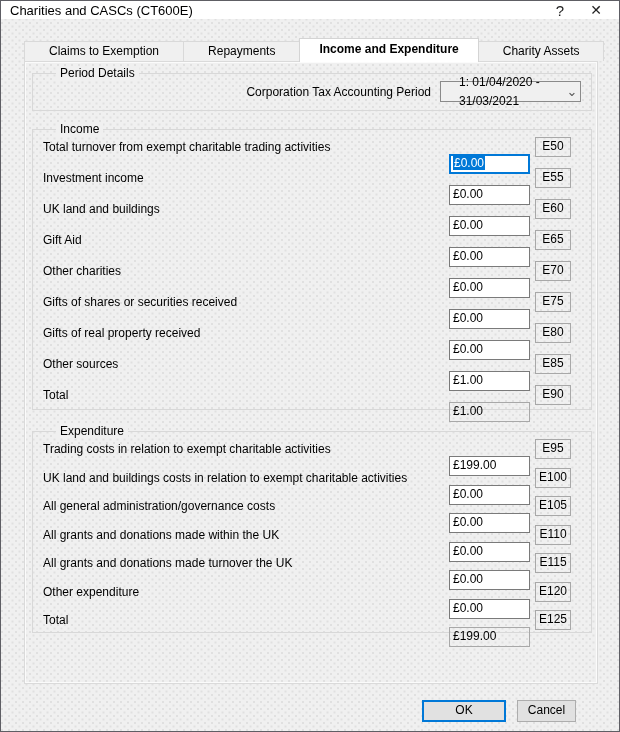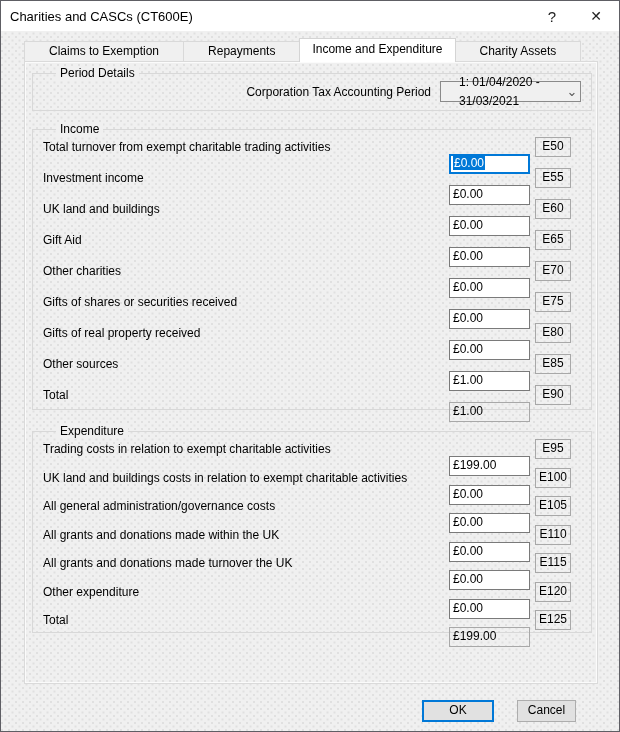--- a/index.html
+++ b/index.html
@@ -14,22 +14,22 @@
     border:1px solid #5e5e64;
     background-color:#f0f0f0;
     background-image:
       radial-gradient(circle at 1px 1px, #e0e0e0 0.8px, transparent 1px),
       radial-gradient(circle at 1px 1px, #e0e0e0 0.8px, transparent 1px);
     background-size:7px 7px;
     background-position:0 0, 3.5px 3.5px;
     overflow:hidden;
   }
   .titlebar{
-    position:absolute;left:0;top:0;width:618px;height:30px;
-    background:#ffffff;display:flex;align-items:center;gap:8px;
+    position:absolute;left:0;top:0;width:618px;height:18px;
+    background:#ffffff;display:flex;align-items:center;
   }
   .title{margin-left:9px;font-size:13px;color:#000;}
   .tb-btn{
     width:36px;height:30px;display:flex;align-items:center;justify-content:center;
     color:#222;cursor:default;
   }
   .tb-help{margin-left:auto;font-size:15px;}
   .tb-close{margin-right:5px;font-size:14px;}
 
   .tabs{
@@ -37,21 +37,21 @@
     display:flex;align-items:flex-end;z-index:3;
   }
   .tab{
     height:19px;line-height:19px;padding:0 24px;
     background:#f0f0f0;border:1px solid #d9d9d9;border-bottom:none;
     font-size:12px;color:#000;white-space:nowrap;
   }
   .tab + .tab{margin-left:-1px;}
   .tab.active{
     height:23px;line-height:21px;background:#ffffff;
-    padding:0 12px;margin-bottom:-1px;border-color:#d4d4d4;z-index:4;position:relative;
+    padding:0 19px;margin-bottom:-1px;border-color:#d4d4d4;z-index:4;position:relative;font-weight:bold;
   }
 
   .tab-panel{
     position:absolute;left:23px;top:60px;width:574px;height:623px;
     box-sizing:border-box;border:1px solid #dadada;
     box-shadow:0 0 0 1px #fbfbfb inset;
   }
 
   .groupbox{
     position:absolute;box-sizing:border-box;
@@ -104,21 +104,21 @@
     width:36px;height:20px;box-sizing:border-box;
     border:1px solid #a8a8a8;background:transparent;
     text-align:center;font-size:12px;line-height:17px;color:#000;
   }
 
   .btn{
     position:absolute;top:699px;height:22px;box-sizing:border-box;
     background:#e1e1e1;border:1px solid #adadad;
     font-size:12px;text-align:center;line-height:19px;color:#000;cursor:default;
   }
-  .btn-ok{left:421px;width:72px;border:2px solid #0078d7;line-height:17px;}
+  .btn-ok{left:421px;width:84px;border:2px solid #0078d7;line-height:17px;}
   .btn-cancel{left:516px;width:59px;}
 </style>
 </head>
 <body>
 
 <div class="dialog">
 
   <div class="titlebar">
     <div class="title">Charities and CASCs (CT600E)</div>
     <div class="tb-btn tb-help">

